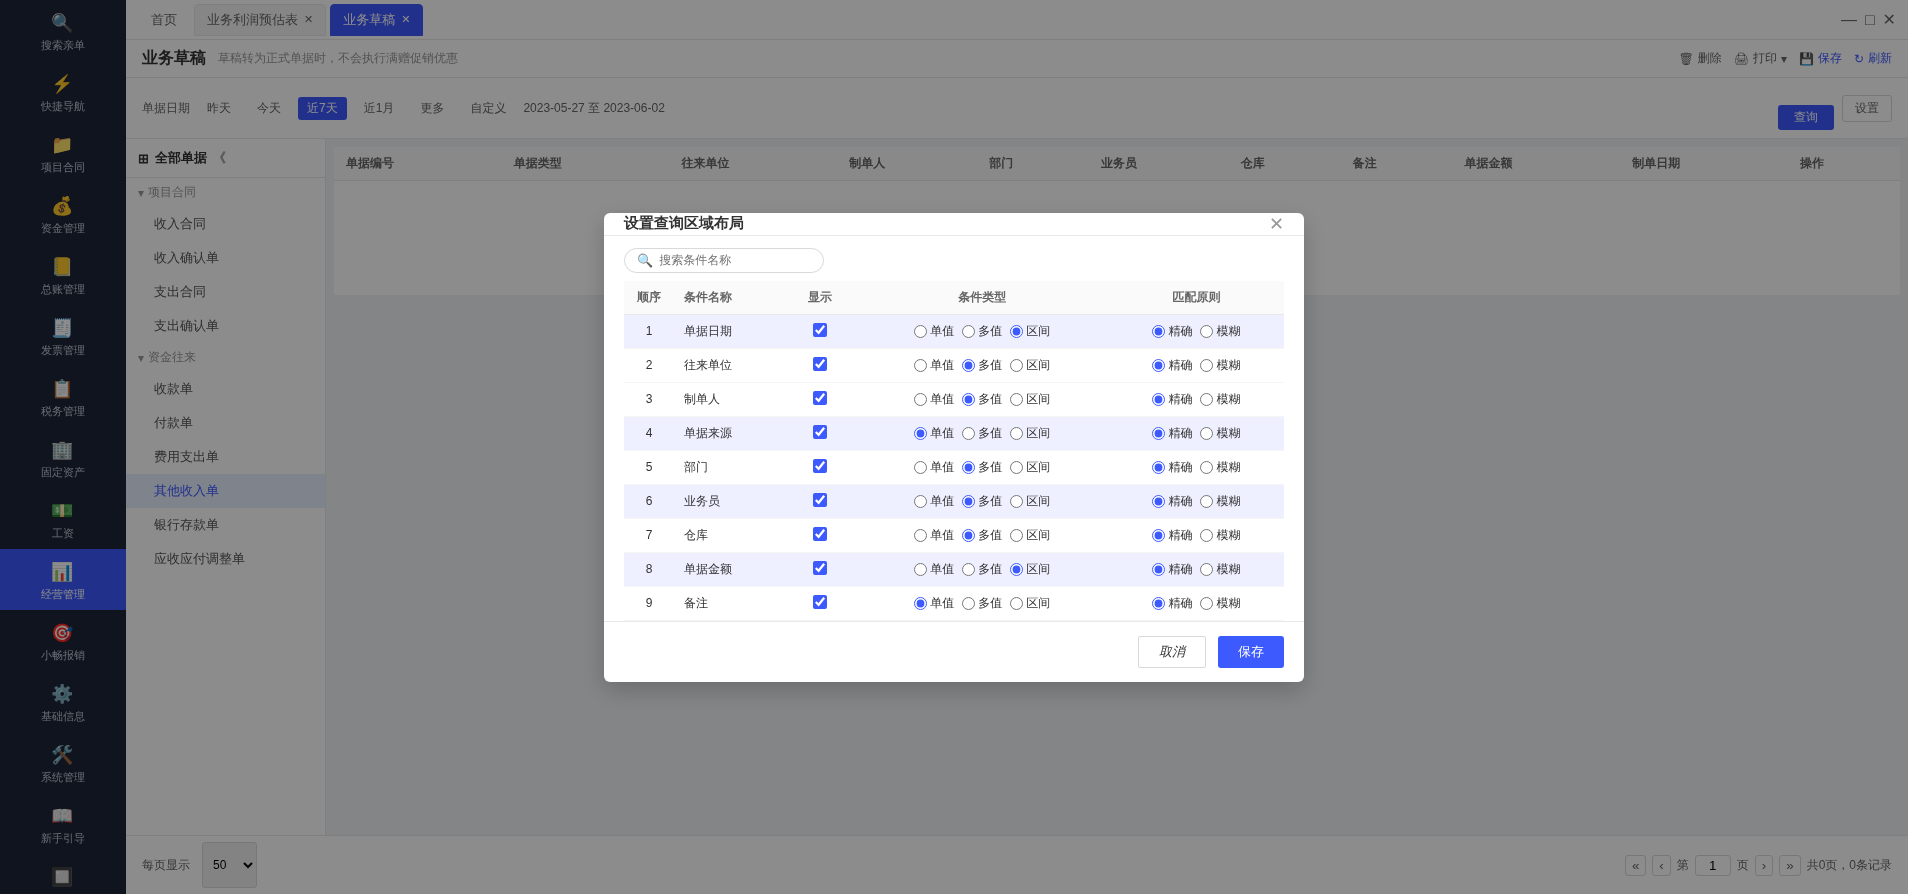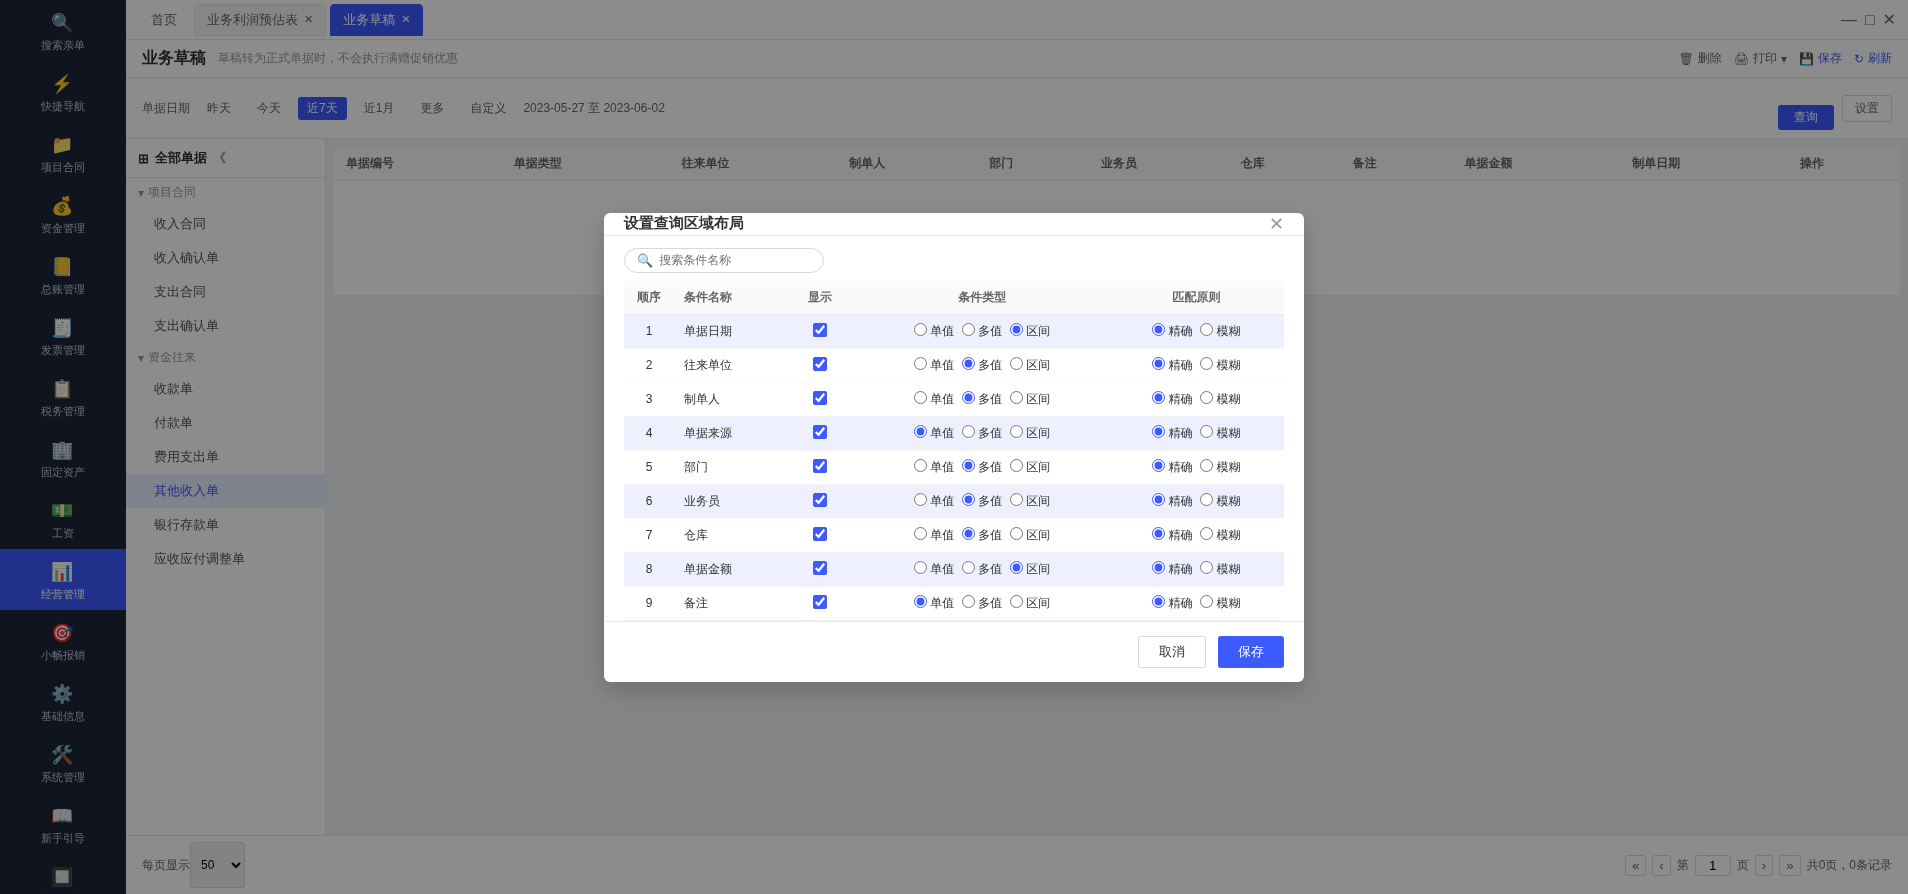--- a/index.html
+++ b/index.html
@@ -58,21 +58,21 @@
 
     
     .table-area { flex: 1; overflow: auto; padding: 8px; }
     .table-wrapper { background: #fff; border-radius: 4px; }
     .empty-tip { text-align: center; padding: 40px; color: #999; font-size: 13px; }
     table { width: 100%; border-collapse: collapse; font-size: 12px; }
     th { background: #fafafa; padding: 8px 12px; text-align: left; border-bottom: 1px solid #e8e8e8; color: #666; white-space: nowrap; }
     td { padding: 8px 12px; border-bottom: 1px solid #f0f0f0; }
 
     
-    .bottom-bar { display: flex; align-items: center; padding: 6px 16px; background: #fff; border-top: 1px solid #e8e8e8; font-size: 12px; color: #666; }
+    .bottom-bar { display: flex; align-items: center; padding: 6px 16px; background: #fff; border-top: 1px solid #e8e8e8; gap: 12px; font-size: 12px; color: #666; }
     .pagination { display: flex; align-items: center; gap: 6px; margin-left: auto; }
     .page-btn { padding: 2px 6px; border: 1px solid #d9d9d9; border-radius: 3px; cursor: pointer; background: #fff; color: #666; }
     .page-input { width: 36px; text-align: center; border: 1px solid #d9d9d9; border-radius: 3px; padding: 2px 4px; }
 
     
     .modal-overlay { position: fixed; top: 0; left: 0; right: 0; bottom: 0; background: rgba(0,0,0,0.45); z-index: 1000; display: flex; align-items: center; justify-content: center; }
     .modal { background: #fff; border-radius: 6px; width: 700px; max-height: 80vh; display: flex; flex-direction: column; box-shadow: 0 8px 24px rgba(0,0,0,0.2); }
     .modal-header { display: flex; align-items: center; justify-content: space-between; padding: 0 20px; border-bottom: 1px solid #e8e8e8; }
     .modal-title { font-size: 15px; font-weight: 600; color: #333; }
     .modal-close { cursor: pointer; color: #999; font-size: 18px; }
@@ -93,27 +93,27 @@
     .modal-table { width: 100%; border-collapse: collapse; font-size: 12px; }
     .modal-table th { background: #fafafa; padding: 8px 10px; border-bottom: 1px solid #e8e8e8; color: #666; text-align: center; white-space: nowrap; position: sticky; top: 0; z-index: 1; }
     .modal-table th:first-child { text-align: center; width: 50px; }
     .modal-table th:nth-child(2) { text-align: left; }
     .modal-table td { padding: 8px 10px; border-bottom: 1px solid #f5f5f5; text-align: center; }
     .modal-table td:nth-child(2) { text-align: left; }
     .modal-table tr.highlight td { background: #eef0ff; }
 
     
     .radio-group { display: flex; align-items: center; gap: 8px; justify-content: center; }
-    .radio-item { display: flex; align-items: flex-start; gap: 3px; cursor: pointer; white-space: nowrap; }
+    .radio-item { display: flex; align-items: center; gap: 3px; cursor: pointer; white-space: nowrap; }
     input[type="radio"] { accent-color: #3d5afe; cursor: pointer; }
     input[type="checkbox"] { accent-color: #3d5afe; cursor: pointer; width: 14px; height: 14px; }
 
     
     .modal-footer { display: flex; justify-content: flex-end; padding: 14px 20px; border-top: 1px solid #e8e8e8; gap: 12px; }
-    .btn-cancel { padding: 6px 20px; border: 1px solid #d9d9d9; border-radius: 2px; cursor: pointer; background: #fff; color: #333; font-size: 13px; }
+    .btn-cancel { padding: 6px 20px; border: 1px solid #d9d9d9; border-radius: 2px; cursor: pointer; background: #fff; color: #333; font-size: 13px; font-style: italic; }
     .btn-save { padding: 6px 20px; border: none; border-radius: 3px; cursor: pointer; background: #3d5afe; color: #fff; font-size: 13px; }
 
     
     .window-controls { display: flex; align-items: center; gap: 8px; margin-left: auto; }
     .win-btn { cursor: pointer; color: #666; font-size: 16px; }
 
     
     ::-webkit-scrollbar { width: 6px; height: 6px; }
     ::-webkit-scrollbar-track { background: #f0f0f0; }
     ::-webkit-scrollbar-thumb { background: #ccc; border-radius: 3px; }

